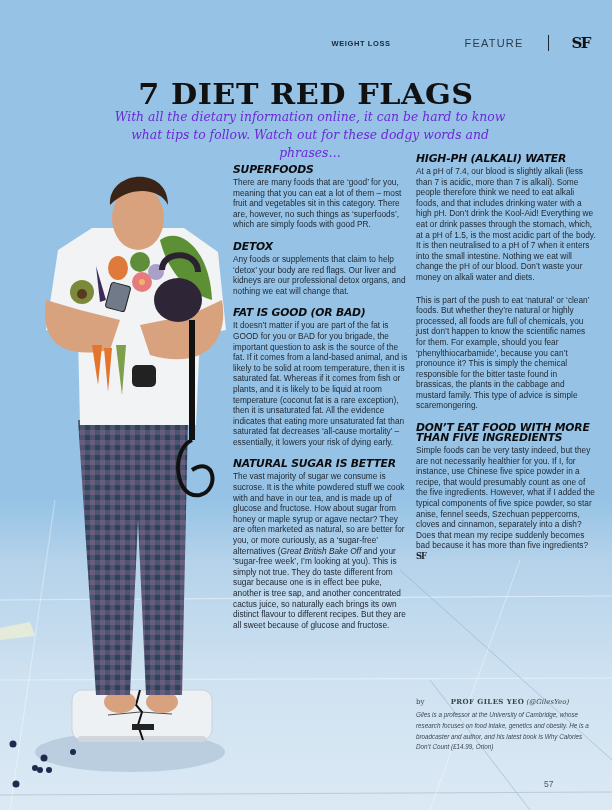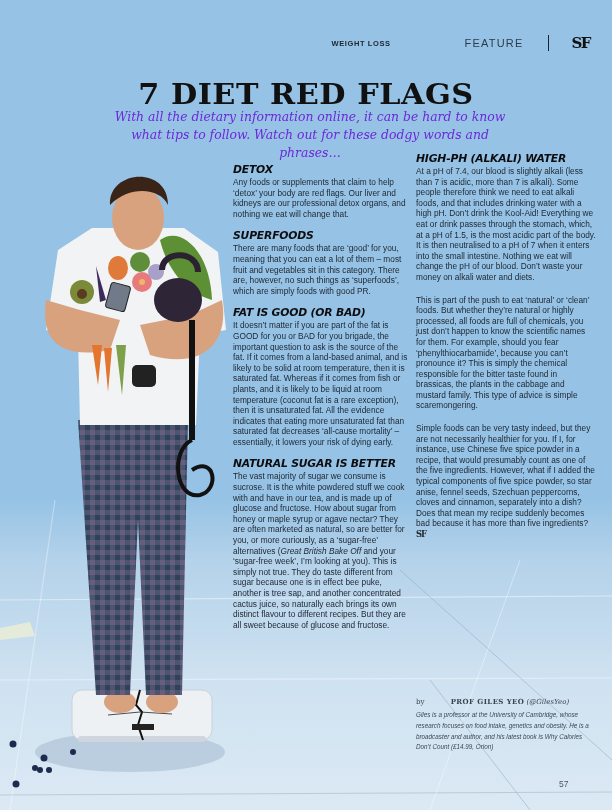--- a/index.html
+++ b/index.html
@@ -31,21 +31,21 @@
     .section { margin-bottom: 12px; }
     .sec-title { font-family: "DejaVu Sans", sans-serif; font-weight: bold; font-style: italic; font-size: 10.8px; line-height: 10px; color: #0d0d10; margin: 0 0 2px 0; letter-spacing: -0.2px; text-transform: uppercase; }
     .sec-body { margin: 0; }
     .sec-body em { font-style: italic; }
     .sf-mark { font-family: "DejaVu Serif", serif; font-weight: 900; letter-spacing: -1px; }
     .byline { position: absolute; left: 416px; top: 697px; width: 180px; font-family: "DejaVu Serif", serif; font-size: 7px; color: #3a4350; }
     .byline .by { font-style: normal; text-align: right; }
     .byline .author { font-weight: bold; letter-spacing: 0.4px; padding-left: 24px; }
     .byline .handle { font-style: italic; }
     .bio { position: absolute; left: 416px; top: 710px; width: 180px; font-family: "Liberation Sans", sans-serif; font-style: italic; font-size: 6.3px; line-height: 10.8px; color: #3e4754; }
-    .page-num { position: absolute; left: 559px; top: 779px; font-family: "Liberation Sans", sans-serif; font-size: 8.5px; color: #4d5866; }
+    .page-num { position: absolute; left: 544px; top: 779px; font-family: "Liberation Sans", sans-serif; font-size: 8.5px; color: #4d5866; }
   </style>
 </head>
 <body>
 
 <svg class="floor-lines" viewBox="0 0 612 310" width="612" height="310">
   <line x1="0" y1="100" x2="612" y2="96" stroke="#ffffff" stroke-opacity="0.45" stroke-width="1.2"></line>
   <line x1="0" y1="180" x2="612" y2="178" stroke="#ffffff" stroke-opacity="0.4" stroke-width="1.2"></line>
   <line x1="0" y1="295" x2="612" y2="292" stroke="#a9bfd3" stroke-opacity="0.7" stroke-width="1.2"></line>
   <line x1="55" y1="0" x2="10" y2="310" stroke="#ffffff" stroke-opacity="0.35" stroke-width="1.2"></line>
   <line x1="400" y1="70" x2="612" y2="260" stroke="#8ea7be" stroke-opacity="0.5" stroke-width="1"></line>
@@ -131,46 +131,47 @@
     <circle cx="35" cy="768" r="3"></circle>
     <circle cx="40" cy="770" r="3"></circle>
     <circle cx="49" cy="770" r="3"></circle>
     <circle cx="73" cy="752" r="3"></circle>
     <circle cx="16" cy="784" r="3.5"></circle>
   </g>
 </svg>
 
 <div class="col col-mid">
   <div class="section">
+    <h2 class="sec-title">SUPERFOODS</h2>
+    <p class="sec-body">There are many foods that are ‘good’ for you, meaning that you can eat a lot of them – most fruit and vegetables sit in this category. There are, however, no such things as ‘superfoods’, which are simply foods with good PR.</p>
+  </div>
+  <div class="section">
     <h2 class="sec-title">DETOX</h2>
     <p class="sec-body">Any foods or supplements that claim to help ‘detox’ your body are red flags. Our liver and kidneys are our professional detox organs, and nothing we eat will change that.</p>
-  </div>
-  <div class="section">
-    <h2 class="sec-title">SUPERFOODS</h2>
-    <p class="sec-body">There are many foods that are ‘good’ for you, meaning that you can eat a lot of them – most fruit and vegetables sit in this category. There are, however, no such things as ‘superfoods’, which are simply foods with good PR.</p>
   </div>
   <div class="section">
     <h2 class="sec-title">FAT IS GOOD (OR BAD)</h2>
     <p class="sec-body">It doesn’t matter if you are part of the fat is GOOD for you or BAD for you brigade, the important question to ask is the source of the fat. If it comes from a land-based animal, and is likely to be solid at room temperature, then it is saturated fat. Whereas if it comes from fish or plants, and it is likely to be liquid at room temperature (coconut fat is a rare exception), then it is unsaturated fat. All the evidence indicates that eating more unsaturated fat than saturated fat decreases ‘all-cause mortality’ – essentially, it lowers your risk of dying early.</p>
   </div>
   <div class="section">
     <h2 class="sec-title">NATURAL SUGAR IS BETTER</h2>
     <p class="sec-body"><span>The vast majority of sugar we consume is sucrose. It is the white powdered stuff we cook with and have in our tea, and is made up of glucose and fructose. How about sugar from honey or maple syrup or agave nectar? They are often marketed as natural, so are better for you, or more curiously, as a ‘sugar-free’ alternatives (</span><em>Great British Bake Off</em><span> and your ‘sugar-free week’, I’m looking at you). This is simply not true. They do taste different from sugar because one is in effect bee puke, another is tree sap, and another concentrated cactus juice, so naturally each brings its own distinct flavour to different recipes. But they are all sweet because of glucose and fructose.</span></p>
   </div>
 </div>
 
 <div class="col col-right">
   <div class="section">
     <h2 class="sec-title">HIGH-PH (ALKALI) WATER</h2>
     <p class="sec-body">At a pH of 7.4, our blood is slightly alkali (less than 7 is acidic, more than 7 is alkali). Some people therefore think we need to eat alkali foods, and that includes drinking water with a high pH. Don’t drink the Kool-Aid! Everything we eat or drink passes through the stomach, which, at a pH of 1.5, is the most acidic part of the body. It is then neutralised to a pH of 7 when it enters into the small intestine. Nothing we eat will change the pH of our blood. Don’t waste your money on alkali water and diets.</p>
   </div>
   <div class="section">
     <p class="sec-body">This is part of the push to eat ‘natural’ or ‘clean’ foods. But whether they’re natural or highly processed, all foods are full of chemicals, you just don’t happen to know the scientific names for them. For example, should you fear ‘phenylthiocarbamide’, because you can’t pronounce it? This is simply the chemical responsible for the bitter taste found in brassicas, the plants in the cabbage and mustard family. This type of advice is simple scaremongering.</p>
   </div>
   <div class="section">
+    <h2 class="sec-title">DON’T EAT FOOD WITH MORE THAN FIVE INGREDIENTS</h2>
     <p class="sec-body"><span>Simple foods can be very tasty indeed, but they are not necessarily healthier for you. If I, for instance, use Chinese five spice powder in a recipe, that would presumably count as one of the five ingredients. However, what if I added the typical components of five spice powder, so star anise, fennel seeds, Szechuan peppercorns, cloves and cinnamon, separately into a dish? Does that mean my recipe suddenly becomes bad because it has more than five ingredients?</span> <span class="sf-mark">SF</span></p>
   </div>
 </div>
 
 <div class="byline">
   <span class="by">by </span><span class="author">PROF GILES YEO</span><span class="handle"> (@GilesYeo)</span>
 </div>
 <p class="bio" style="margin:0;">Giles is a professor at the University of Cambridge, whose research focuses on food intake, genetics and obesity. He is a broadcaster and author, and his latest book is Why Calories Don’t Count (£14.99, Orion)</p>
 
 <div class="page-num">57</div>

